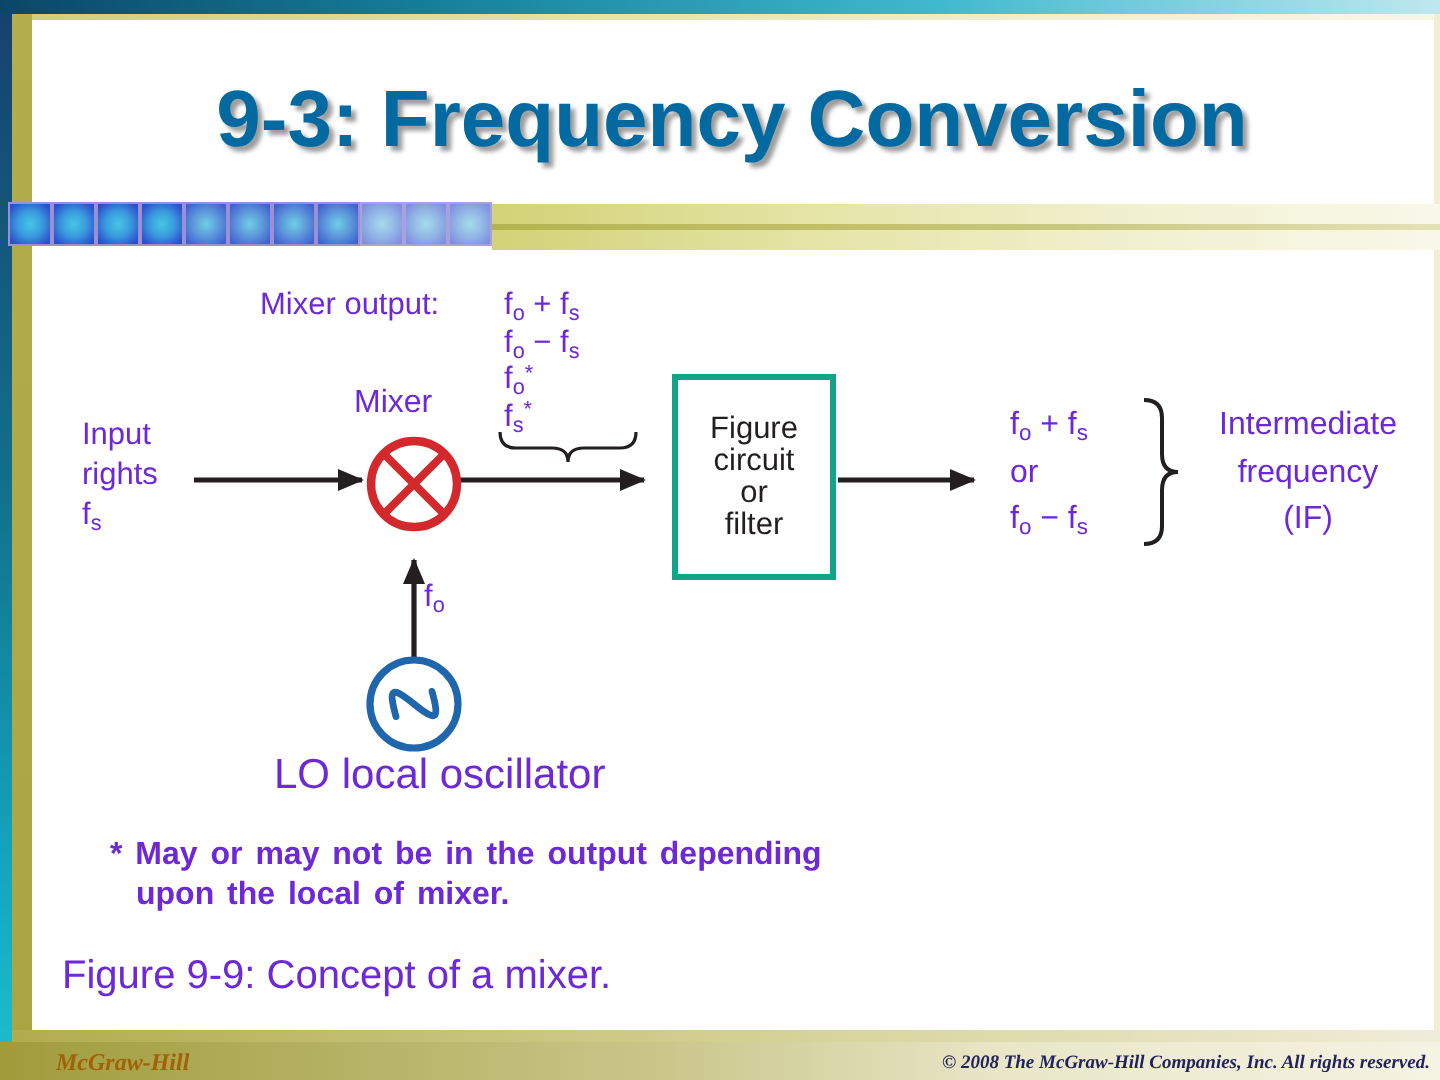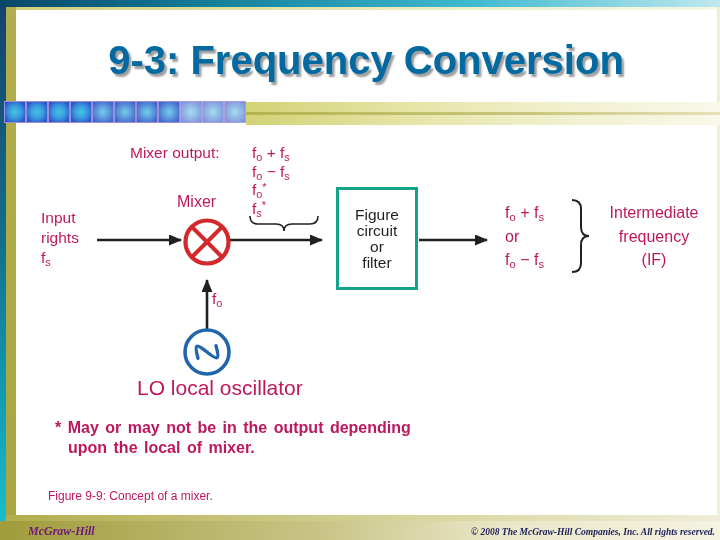--- a/index.html
+++ b/index.html
@@ -57,21 +57,21 @@
     position:absolute;left:246px;right:0;top:102px;height:23px;
     background:linear-gradient(to right,#d2d276,#e6e5a8 35%,#f2f1d2 70%,#f9f8ea);
   }
   .title-band:after{
     content:"";position:absolute;left:0;right:0;top:10px;height:2.5px;
     background:linear-gradient(to right,#b4b44e,#c9c77e 60%,#e4e2b8);
   }
   
   .diagram{position:absolute;left:0;top:0;width:720px;height:540px;}
   .dtext{
-    position:absolute;color:#be185d;font-size:15.5px;line-height:1.18;
+    position:absolute;color:#6d28d9;font-size:15.5px;line-height:1.18;
     white-space:nowrap;
   }
   sub{font-size:70%;vertical-align:baseline;position:relative;top:0.28em;line-height:0;}
   sup{font-size:70%;vertical-align:baseline;position:relative;top:-0.45em;line-height:0;}
   .mixer-output-label{left:130px;top:144px;}
   .mixer-output-list{left:252px;top:144px;}
   .mixer-output-list div{height:18.7px;}
   .input-block{left:41px;top:209px;}
   .input-block div{height:20px;}
   .mixer-label{left:177px;top:193px;font-size:16px;}
@@ -82,31 +82,31 @@
   }
   .tuned-box div{font-size:15.5px;line-height:16px;color:#231f20;}
   .output-block{left:505px;top:204px;font-size:16px;}
   .output-block div{height:23.5px;}
   .if-block{left:594px;top:204px;width:120px;text-align:center;font-size:16px;}
   .if-block div{height:23.5px;}
   .fo-label{left:212px;top:290px;}
   .lo-label{left:137px;top:376px;font-size:21px;}
   .footnote-1{left:55px;top:419px;font-size:16px;font-weight:600;word-spacing:2px;}
   .footnote-2{left:68px;top:439px;font-size:16px;font-weight:600;word-spacing:2px;}
-  .figure-caption{left:31px;top:489px;font-size:12px;margin-left:17px;}
+  .figure-caption{left:31px;top:477px;font-size:20px;}
   svg.overlay{position:absolute;left:0;top:0;pointer-events:none;}
   
   .footer-bar{
     position:absolute;left:0;right:0;top:521px;height:19px;
     background:linear-gradient(to right,#a09c3c 0%,#c9c588 45%,#e9e7c8 70%,#f5f3e2 100%);
   }
   .footer-brand{
     position:absolute;left:28px;top:524px;
     font-family:"Liberation Serif","DejaVu Serif",serif;
-    font-style:italic;font-weight:bold;font-size:12px;color:#701a75;
+    font-style:italic;font-weight:bold;font-size:12px;color:#a16207;
   }
   .footer-copyright{
     position:absolute;right:5px;top:527px;
     font-family:"Liberation Serif","DejaVu Serif",serif;
     font-style:italic;font-weight:bold;font-size:9.5px;color:#22225c;
   }
 </style>
 </head>
 <body>
 

